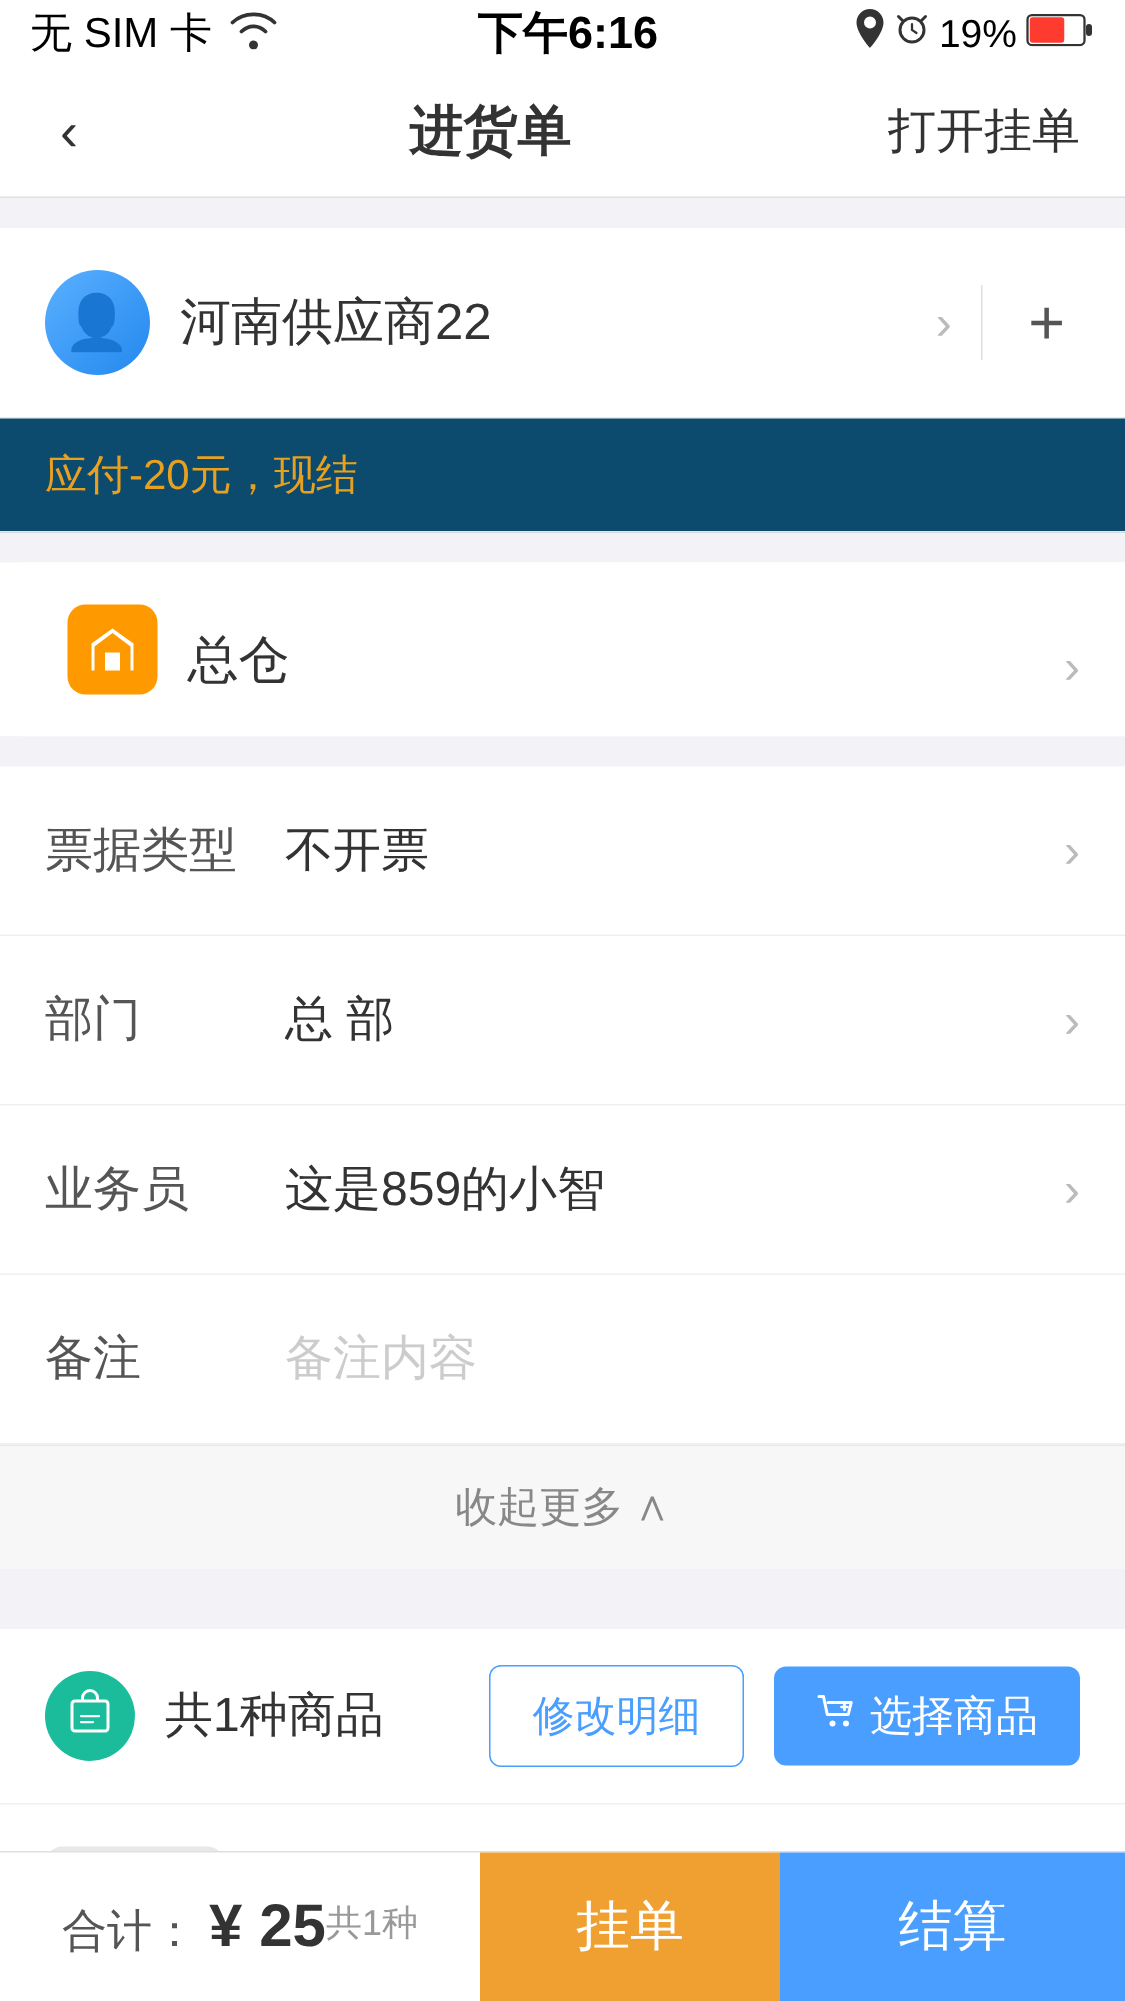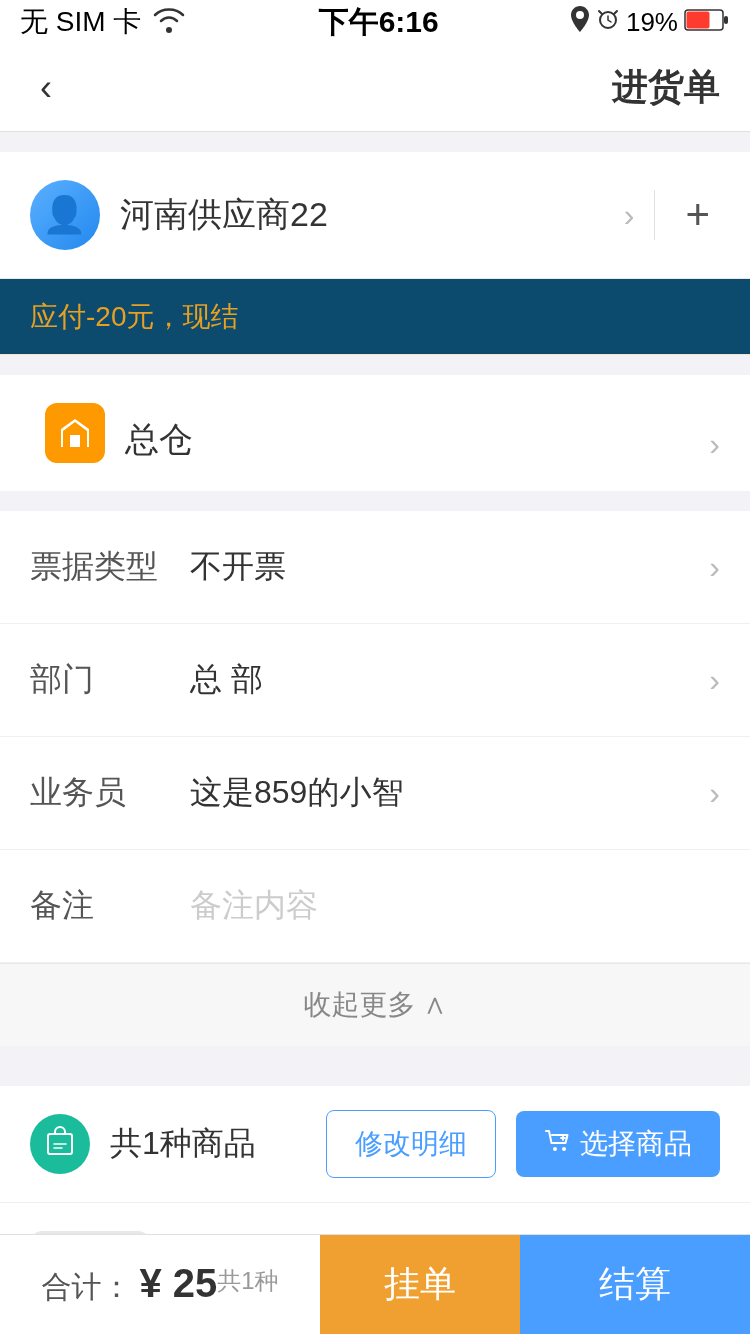--- a/index.html
+++ b/index.html
@@ -372,20 +372,21 @@
         <rect x="2.5" y="2.5" width="23" height="17" rx="2" fill="#ff3b30"></rect>
         <rect x="40" y="7" width="4" height="8" rx="2" fill="#333"></rect>
       </svg>
     </span>
   </div>
 </div>
 
 <div class="nav-bar">
   <span class="nav-back">‹</span>
   <span class="nav-title">进货单</span>
+  <span class="nav-action">打开挂单</span>
 </div>
 
 <div class="section-gap"></div>
 
 <div class="white-card">
   <div class="supplier-row">
     <div class="supplier-avatar">
       <div class="avatar-inner">
         <span class="avatar-person">👤</span>
       </div>

